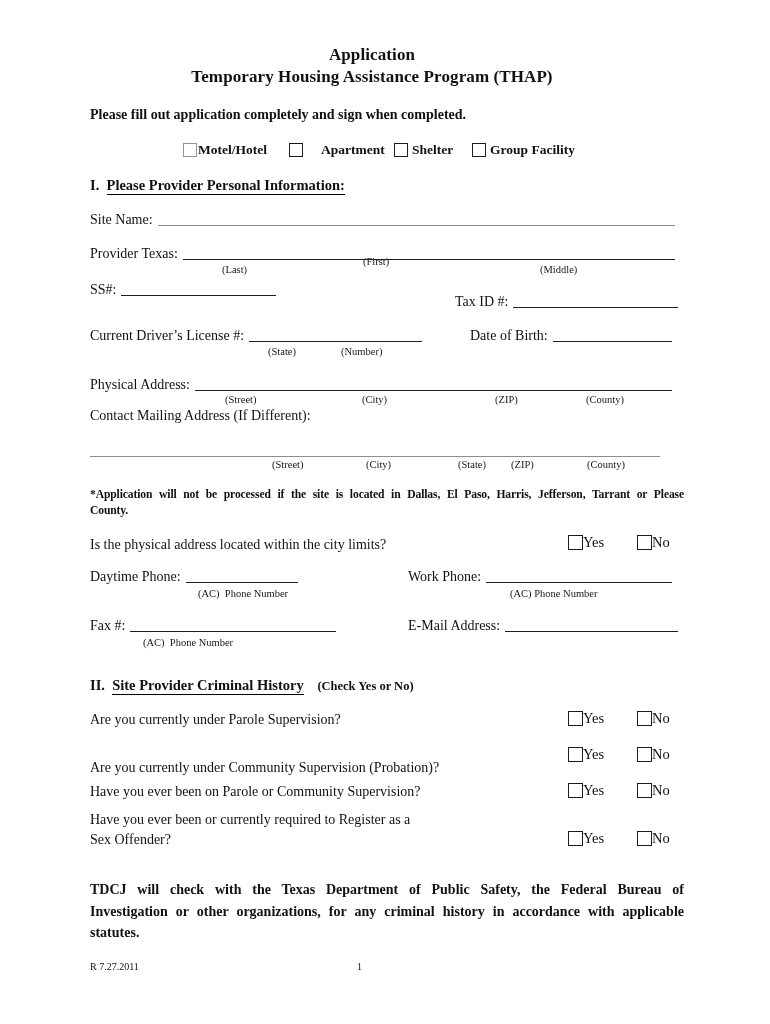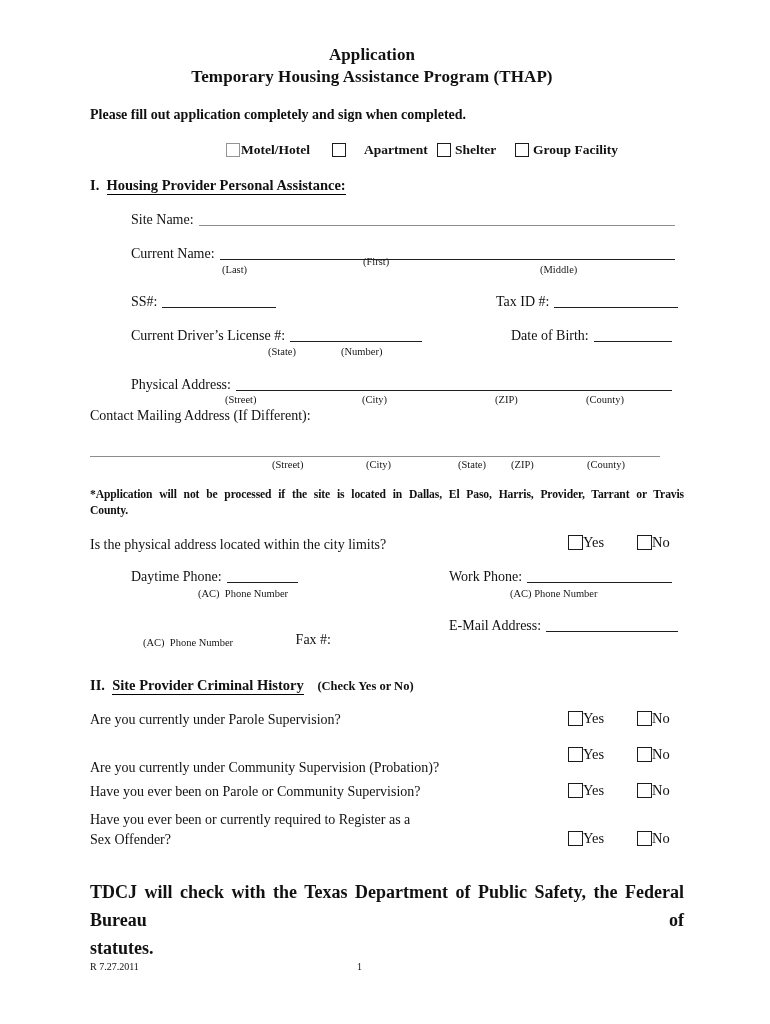--- a/index.html
+++ b/index.html
@@ -13,37 +13,37 @@
     overflow:hidden;
   }
   .abs{position:absolute;}
   .b{font-weight:bold;}
   .center{left:0;width:744px;text-align:center;}
   .title{font-size:17px;font-weight:bold;letter-spacing:.1px;}
   .sec-head{font-size:14.5px;font-weight:bold;white-space:nowrap;}
   .sec-head .u{border-bottom:1.7px solid #000;padding-bottom:1px;}
   .sec-head .note{font-size:12.5px;margin-left:10px;}
   .field{display:flex;align-items:flex-end;}
-  .field .lbl{white-space:nowrap;padding-right:5px;margin-left:41px;}
+  .field .lbl{white-space:nowrap;padding-right:5px;}
   .wline{flex:1;border-bottom:1.4px solid #1f1f1f;height:3px;margin-bottom:2px;}
   .wline.gray{border-bottom-color:#8d8d8d;}
   .longline{border-bottom:1.5px solid #8d8d8d;}
   .sub{font-size:10.5px;white-space:pre;color:#161616;}
   .cb{display:inline-block;width:14px;height:14px;border:1.6px solid #1c1c1c;background:#fff;box-sizing:border-box;flex:none;}
   .cb.gray{border-color:#949494;}
-  .opt{position:absolute;display:flex;align-items:center;gap:4px;font-weight:bold;font-size:13.5px;white-space:nowrap;margin-left:43px;}
+  .opt{position:absolute;display:flex;align-items:center;gap:4px;font-weight:bold;font-size:13.5px;white-space:nowrap;}
   .opt.tight{gap:1px;}
   .yn{position:absolute;display:flex;align-items:center;font-size:14.5px;}
   .yn .item{display:flex;align-items:center;gap:0;white-space:nowrap;}
   .yn .item .cb{width:15px;height:15px;}
   .yn .first{width:69px;}
   .para{font-weight:bold;text-align:justify;}
   .jline{text-align:justify;text-align-last:justify;}
   .note-para{font-size:11.6px;letter-spacing:-0.12px;line-height:1.42;}
-  .stmt-para{font-size:18px;line-height:1.55;}
+  .stmt-para{font-size:14px;line-height:1.55;}
   .q{white-space:nowrap;}
   .footer{font-size:10px;}
 </style>
 </head>
 <body>
 
 <div class="page">
 
   <div class="abs center title" style="top:45px;">Application</div>
   <div class="abs center title" style="top:67px;">Temporary Housing Assistance Program (THAP)</div>
@@ -62,37 +62,37 @@
     <span class="cb"></span>
     <span>Shelter</span>
   </div>
   <div class="opt" style="left:472px;top:142px;">
     <span class="cb"></span>
     <span>Group Facility</span>
   </div>
 
   <div class="abs sec-head" style="left:90px;top:177px;">
     <span>I.</span>&nbsp;
-    <span class="u">Housing Provider Personal Assistance:</span>
+    <span class="u">Please Provider Personal Information:</span>
   </div>
 
   <div class="abs field" style="left:90px;top:212px;width:585px;">
     <span class="lbl">Site Name:</span>
     <span class="wline gray"></span>
   </div>
 
   <div class="abs field" style="left:90px;top:246px;width:585px;">
-    <span class="lbl">Current Name:</span>
+    <span class="lbl">Provider Texas:</span>
     <span class="wline"></span>
   </div>
   <span class="abs sub" style="left:222px;top:264px;">(Last)</span>
   <span class="abs sub" style="left:363px;top:256px;">(First)</span>
   <span class="abs sub" style="left:540px;top:264px;">(Middle)</span>
 
-  <div class="abs field" style="left:90px;top:294px;width:186px;">
+  <div class="abs field" style="left:90px;top:282px;width:186px;">
     <span class="lbl">SS#:</span>
     <span class="wline"></span>
   </div>
   <div class="abs field" style="left:455px;top:294px;width:223px;">
     <span class="lbl">Tax ID #:</span>
     <span class="wline"></span>
   </div>
 
   <div class="abs field" style="left:470px;top:328px;width:202px;">
     <span class="lbl">Date of Birth:</span>
@@ -116,21 +116,21 @@
 
   <div class="abs" style="left:90px;top:408px;">Contact Mailing Address (If Different):</div>
   <div class="abs longline" style="left:90px;top:440px;width:570px;height:16px;"></div>
   <span class="abs sub" style="left:272px;top:459px;">(Street)</span>
   <span class="abs sub" style="left:366px;top:459px;">(City)</span>
   <span class="abs sub" style="left:458px;top:459px;">(State)</span>
   <span class="abs sub" style="left:511px;top:459px;">(ZIP)</span>
   <span class="abs sub" style="left:587px;top:459px;">(County)</span>
 
   <div class="abs para note-para" style="left:90px;top:487px;width:594px;">
-    <span class="jline" style="display:block;">*Application will not be processed if the site is located in Dallas, El Paso, Harris, Provider, Tarrant or Travis</span>
+    <span class="jline" style="display:block;">*Application will not be processed if the site is located in Dallas, El Paso, Harris, Jefferson, Tarrant or Please</span>
     <span style="display:block;text-align:left;">County.</span>
   </div>
 
   <div class="abs q" style="left:90px;top:537px;">Is the physical address located within the city limits?</div>
   <div class="yn" style="left:568px;top:534px;">
     <span class="item first">
       <span class="cb"></span>
       <span>Yes</span>
     </span>
     <span class="item">
@@ -143,21 +143,21 @@
     <span class="lbl">Daytime Phone:</span>
     <span class="wline"></span>
   </div>
   <span class="abs sub" style="left:198px;top:588px;">(AC)  Phone Number</span>
   <div class="abs field" style="left:408px;top:569px;width:264px;">
     <span class="lbl">Work Phone:</span>
     <span class="wline"></span>
   </div>
   <span class="abs sub" style="left:510px;top:588px;">(AC) Phone Number</span>
 
-  <div class="abs field" style="left:90px;top:632px;width:246px;flex-direction:column;">
+  <div class="abs field" style="left:90px;top:618px;width:246px;">
     <span class="lbl">Fax #:</span>
     <span class="wline"></span>
   </div>
   <span class="abs sub" style="left:143px;top:637px;">(AC)  Phone Number</span>
   <div class="abs sec-head" style="left:90px;top:677px;">
     <span>II.</span>&nbsp;
     <span class="u">Site Provider Criminal History</span>
     <span class="note">(Check Yes or No)</span>
   </div>
 
@@ -210,19 +210,20 @@
       <span>Yes</span>
     </span>
     <span class="item">
       <span class="cb"></span>
       <span>No</span>
     </span>
   </div>
 
   <div class="abs para stmt-para" style="left:90px;top:879px;width:594px;">
     <span class="jline" style="display:block;">TDCJ will check with the Texas Department of Public Safety, the Federal Bureau of</span>
+    <span class="jline" style="display:block;">Investigation or other organizations, for any criminal history in accordance with applicable</span>
     <span style="display:block;text-align:left;">statutes.</span>
   </div>
 
   <div class="abs footer" style="left:90px;top:961px;">R 7.27.2011</div>
   <div class="abs footer" style="left:357px;top:961px;">1</div>
 
 </div>
 
 </body></html>

